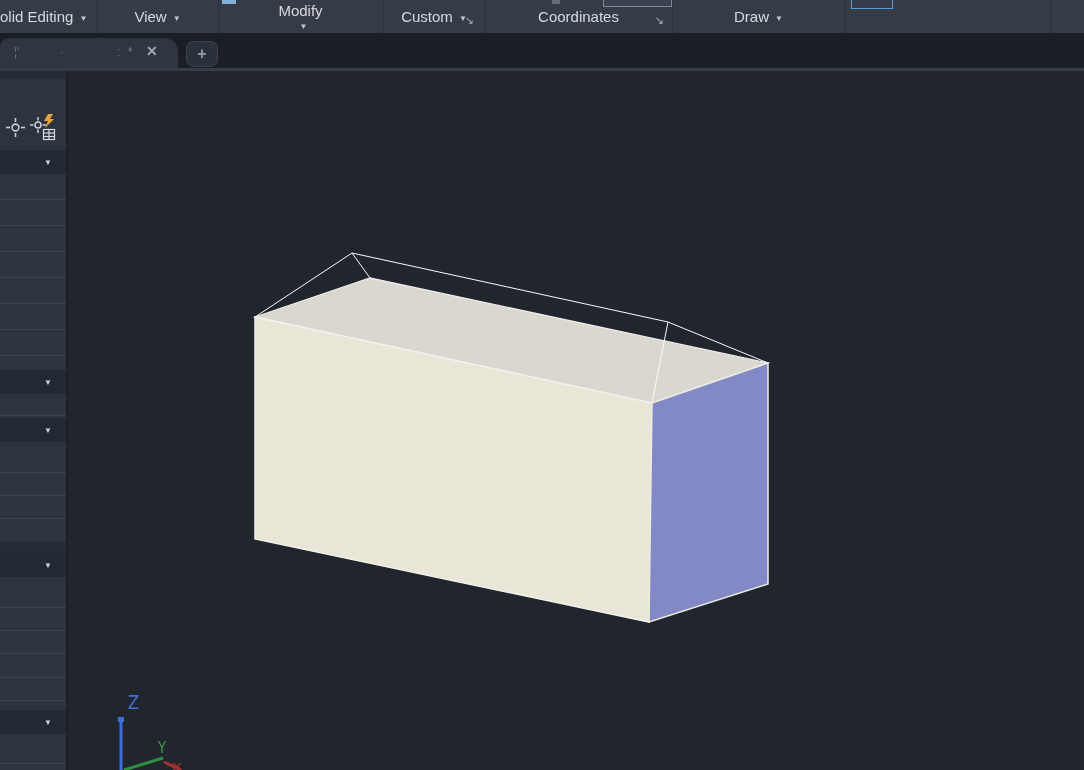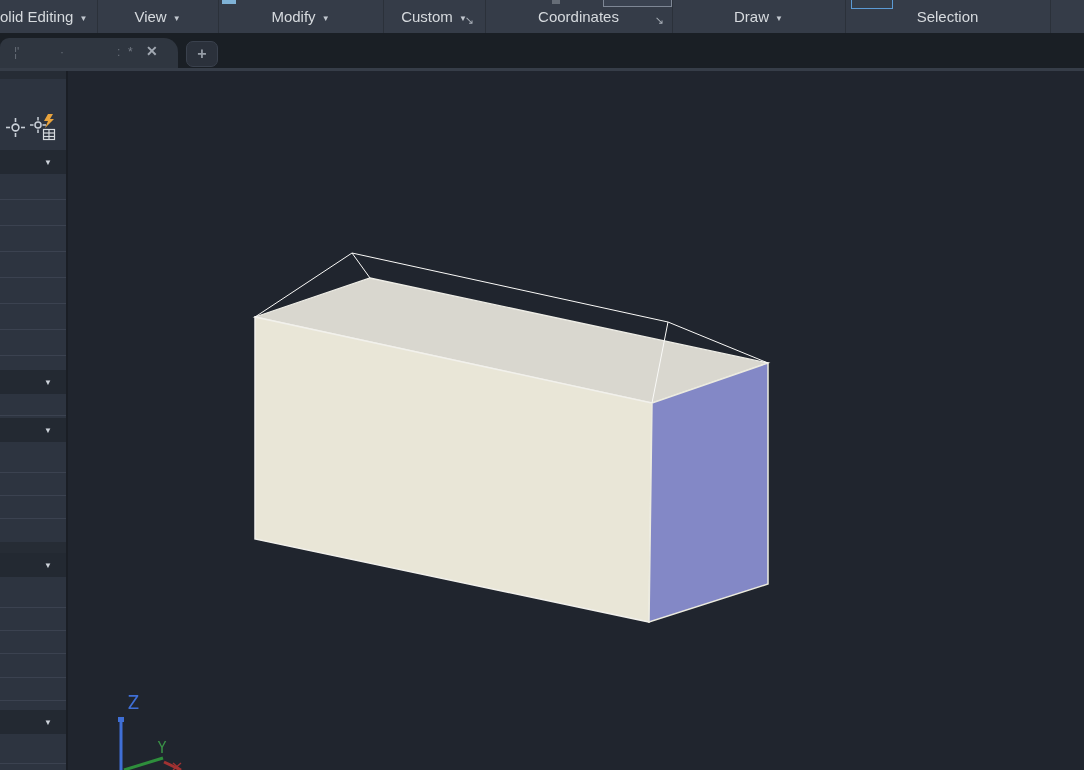--- a/index.html
+++ b/index.html
@@ -51,39 +51,36 @@
     <div class="pbtn" style="left:851px;top:-2px;width:42px;height:11px;background:#343d49;border:1px solid #5b9bd5;"></div>
 
     <div class="panel" style="left:0;width:97px;justify-content:flex-start;">
       <span class="lbl">olid Editing</span>
       <span class="drop">▼</span>
     </div>
     <div class="panel" style="left:97px;width:121px;">
       <span class="lbl">View</span>
       <span class="drop">▼</span>
     </div>
-    <div class="panel" style="left:218px;width:165px;">
+    <div class="panel" style="left:218px;width:165px;flex-direction:column;">
       <span class="lbl">Modify</span>
       <span class="drop">▼</span>
     </div>
     <div class="panel" style="left:383px;width:102px;">
       <span class="lbl">Custom</span>
       <span class="drop">▼</span>
       <span class="launcher">↘</span>
     </div>
     <div class="panel" style="left:485px;width:187px;">
       <span class="lbl">Coordinates</span>
       <span class="launcher" style="right:8px;">↘</span>
     </div>
     <div class="panel" style="left:672px;width:173px;">
       <span class="lbl">Draw</span>
       <span class="drop">▼</span>
-    </div>
-    <div class="panel" style="left:845px;width:205px;">
-      <span class="lbl">Selection</span>
     </div>
 
     <div class="vsep" style="left:97px;"></div>
     <div class="vsep" style="left:218px;"></div>
     <div class="vsep" style="left:383px;"></div>
     <div class="vsep" style="left:485px;"></div>
     <div class="vsep" style="left:672px;"></div>
     <div class="vsep" style="left:845px;"></div>
     <div class="vsep" style="left:1050px;"></div>
   </div>

